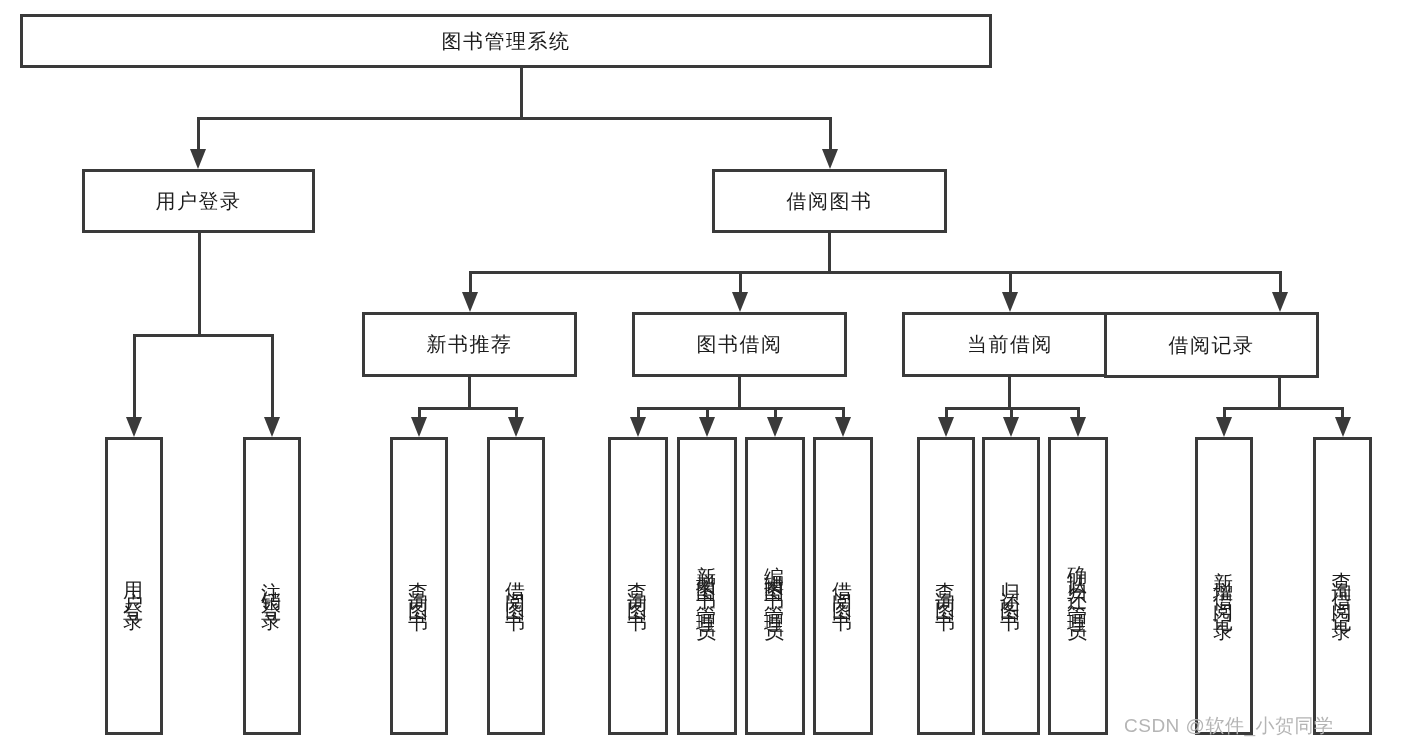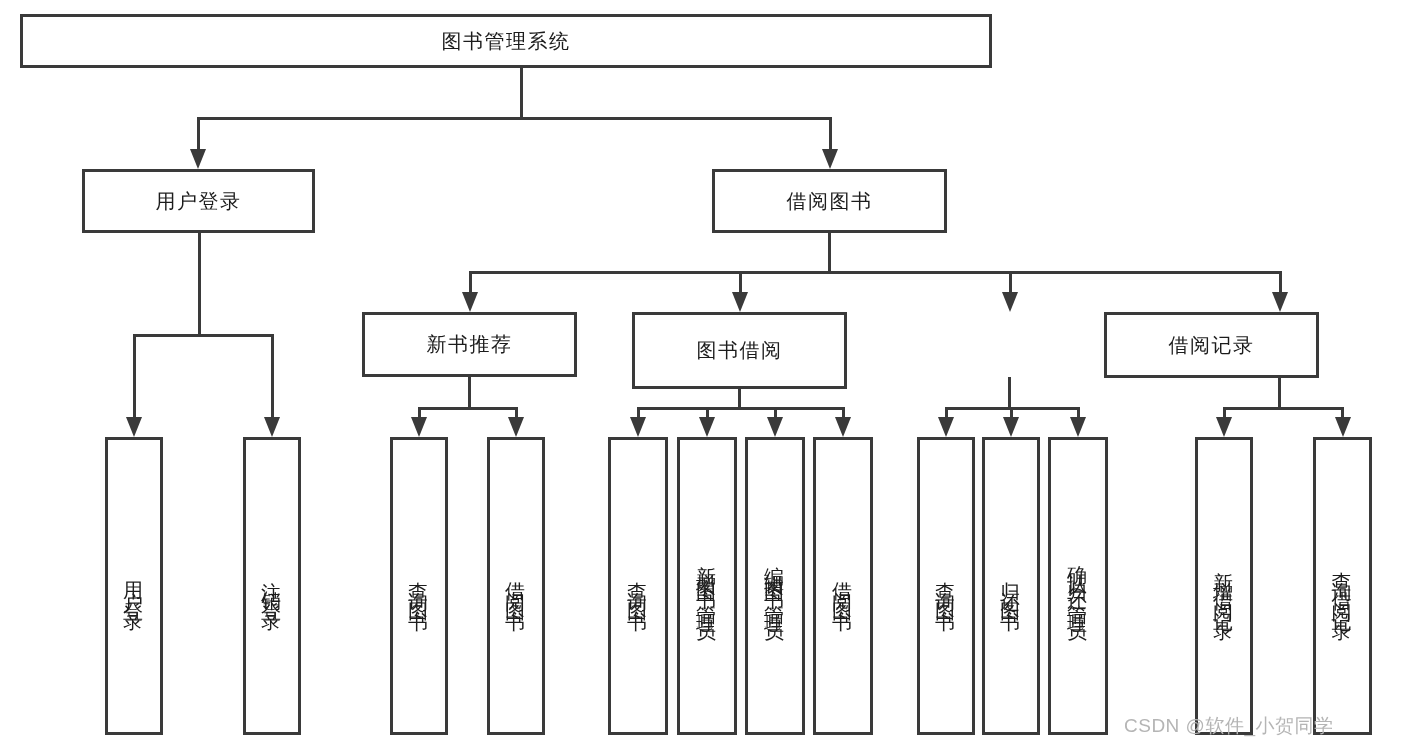--- a/index.html
+++ b/index.html
@@ -111,22 +111,25 @@
   <div class="line" style="left:738.5px; top:272px; width:3px; height:22px;"></div>
   <div class="ah" style="left:732px; top:292px;"></div>
   <div class="line" style="left:1008.5px; top:272px; width:3px; height:22px;"></div>
   <div class="ah" style="left:1002px; top:292px;"></div>
   <div class="line" style="left:1278.5px; top:272px; width:3px; height:22px;"></div>
   <div class="ah" style="left:1272px; top:292px;"></div>
 
   <div class="hnode" style="left:362px; top:312px; width:215px; height:65px;">
     <span>新书推荐</span>
   </div>
-  <div class="hnode" style="left:632px; top:312px; width:215px; height:77px;">
+  <div class="hnode" style="left:632px; top:312px; width:215px; height:65px;">
     <span>图书借阅</span>
+  </div>
+  <div class="hnode" style="left:902px; top:312px; width:216px; height:65px;">
+    <span>当前借阅</span>
   </div>
   <div class="hnode" style="left:1104px; top:312px; width:215px; height:66px;">
     <span>借阅记录</span>
   </div>
 
   <div class="line" style="left:468px; top:377px; width:3px; height:31px;"></div>
   <div class="line" style="left:417.5px; top:406.5px; width:100px; height:3px;"></div>
   <div class="line" style="left:417.5px; top:408px; width:3px; height:11px;"></div>
   <div class="ah" style="left:411px; top:417px;"></div>
   <div class="line" style="left:514.5px; top:408px; width:3px; height:11px;"></div>

